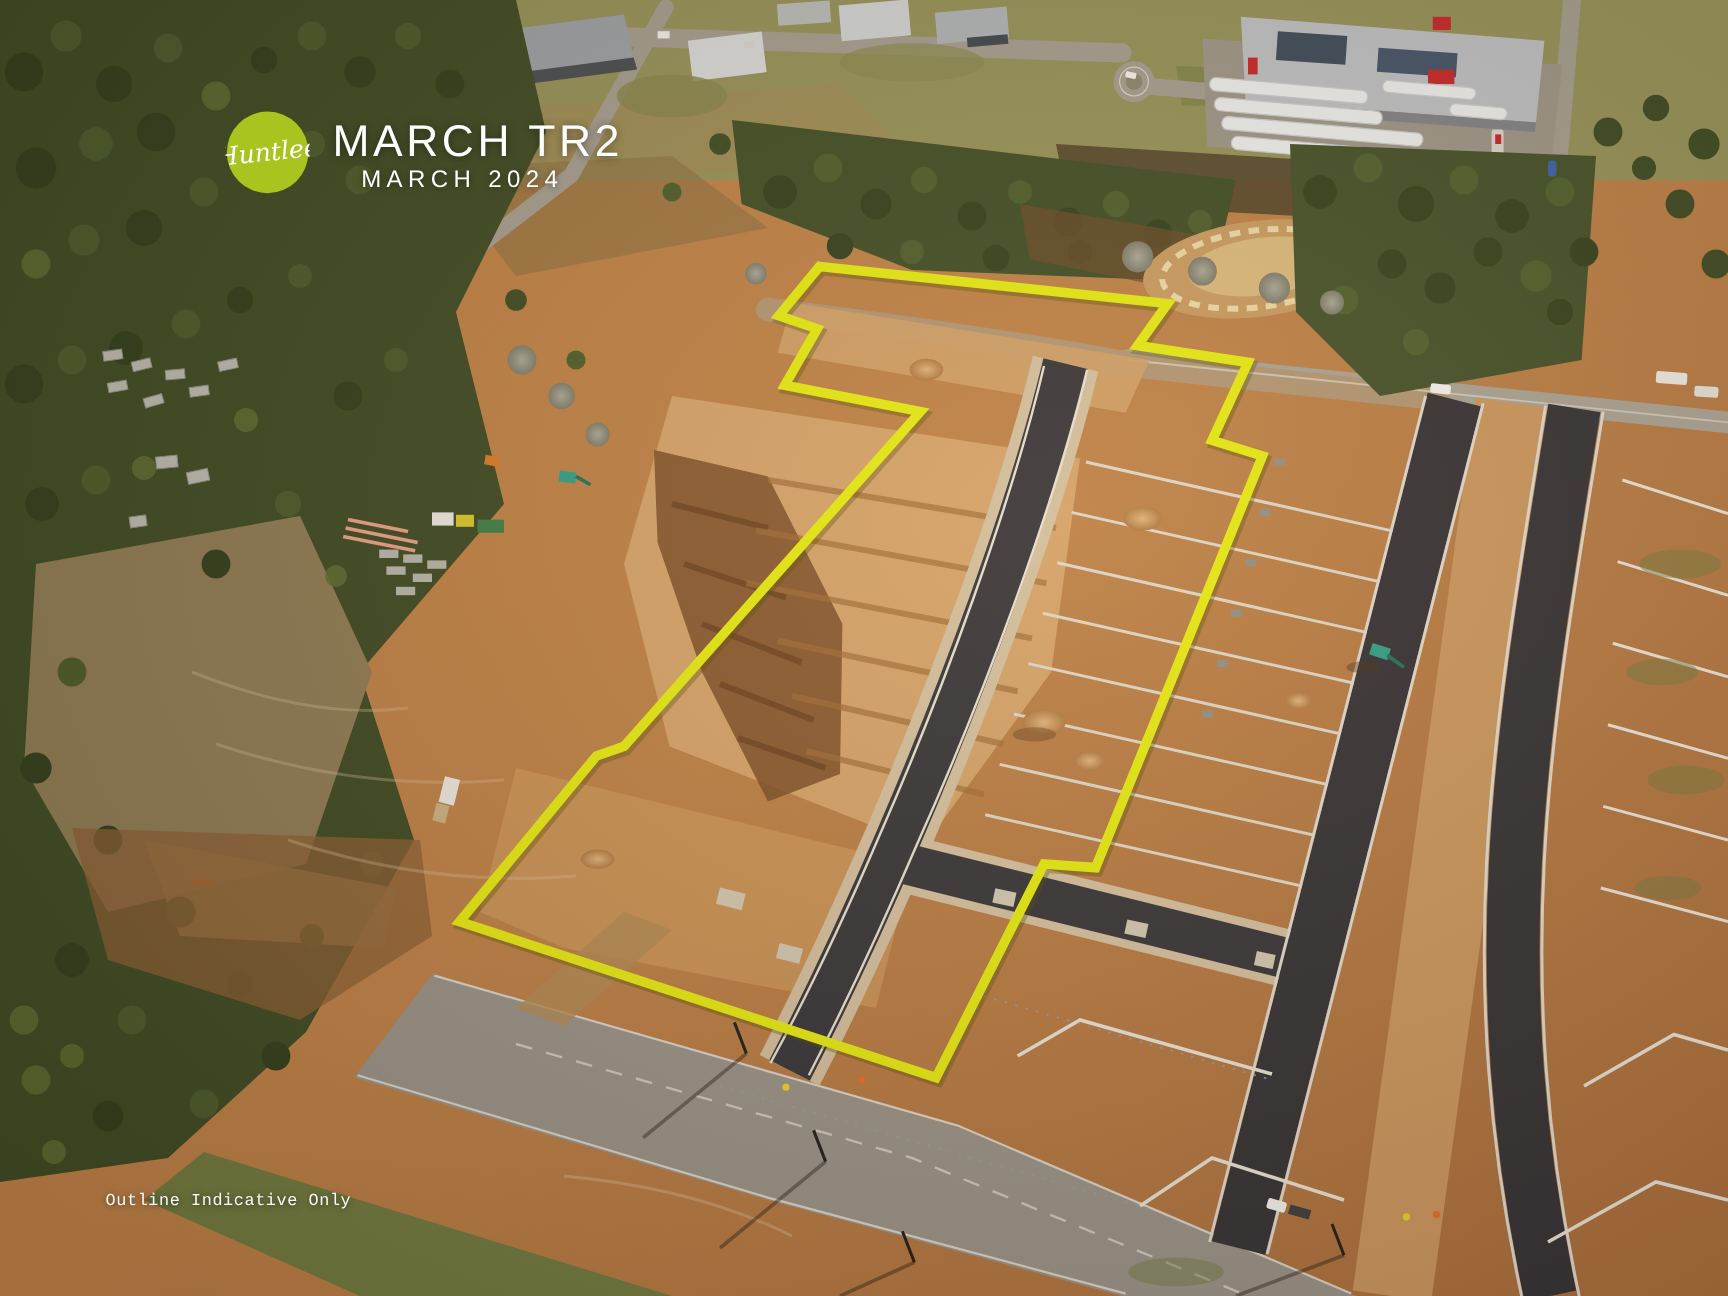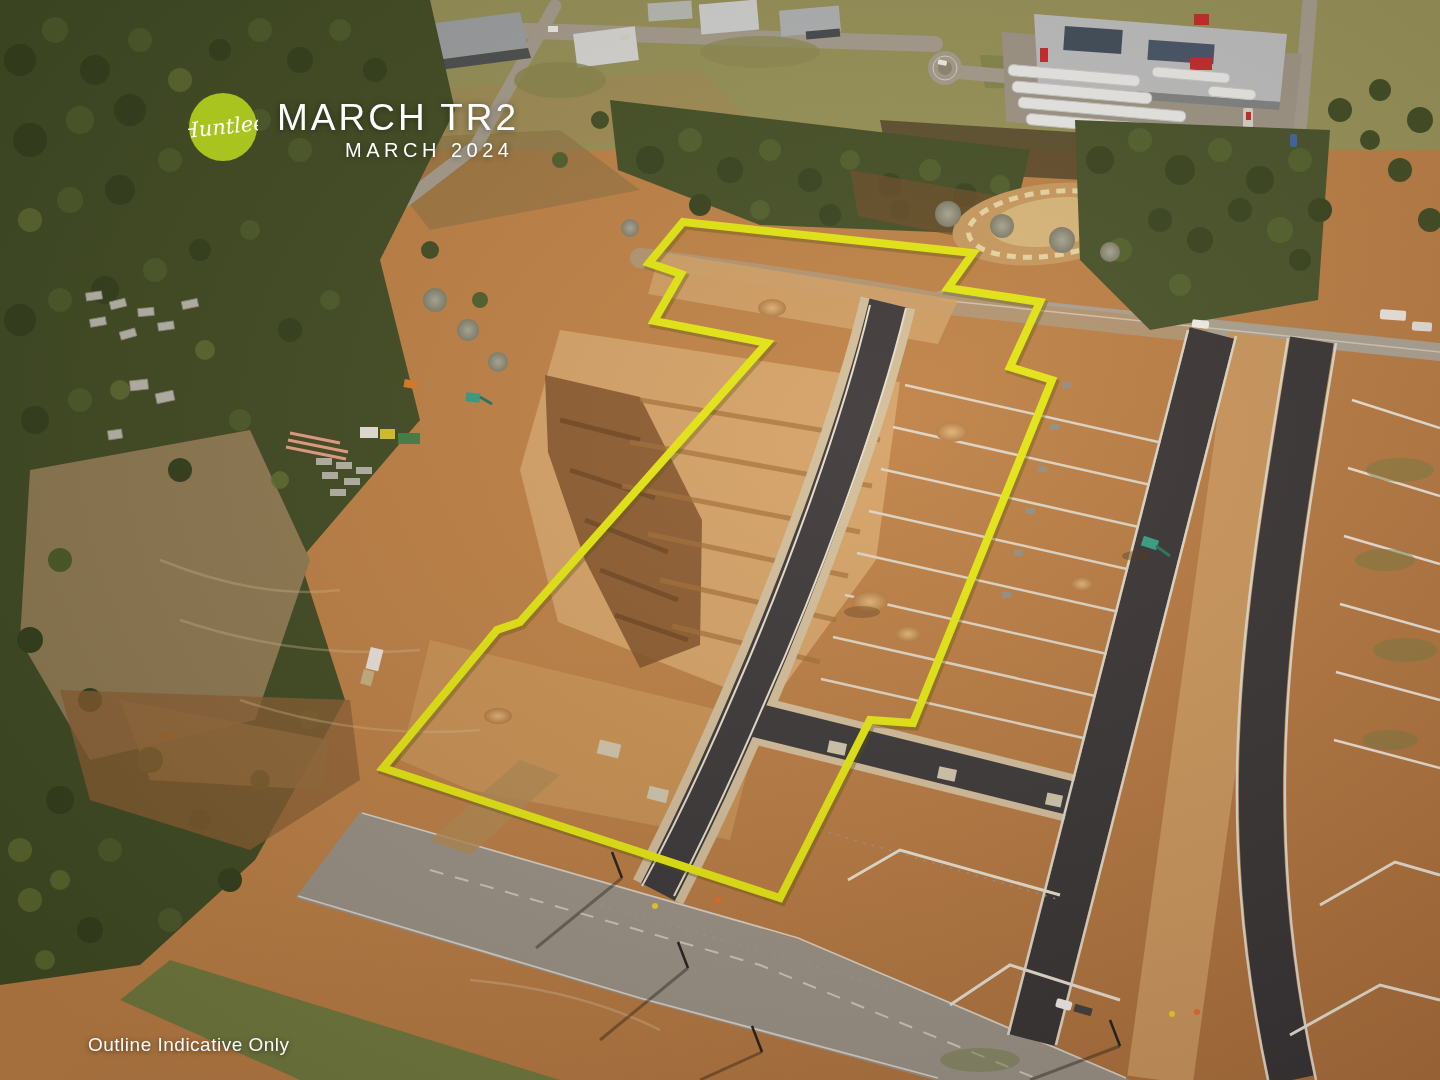--- a/index.html
+++ b/index.html
@@ -6,25 +6,25 @@
   .stage{position:relative;width:1440px;height:1080px;overflow:hidden;
          font-family:"Liberation Sans",sans-serif;background:#b98049;}
   .stage svg.scene{position:absolute;inset:0;display:block;}
   .grade{position:absolute;inset:0;pointer-events:none;
          background:radial-gradient(ellipse at 62% 40%, rgba(255,214,150,.10), rgba(40,22,5,.16) 92%);}
   .brand-title{position:absolute;left:277px;top:97px;color:#fff;font-size:37px;
          font-weight:300;letter-spacing:3px;white-space:nowrap;
          text-shadow:0 1px 7px rgba(0,0,0,.45);}
   .brand-sub{position:absolute;left:301px;top:139px;color:#fff;font-size:20px;
          font-weight:300;letter-spacing:4.5px;white-space:nowrap;
-         text-shadow:0 1px 6px rgba(0,0,0,.45);margin-left:44px;}
+         text-shadow:0 1px 6px rgba(0,0,0,.45);}
   .logo{position:absolute;left:188px;top:92px;width:70px;height:70px;}
   .logo text{font-family:"DejaVu Serif",serif;font-style:italic;font-size:21px;fill:#fff;}
-  .disclaimer{position:absolute;left:88px;top:1034px;color:#fafafa;font-size:19px;
-         letter-spacing:.5px;text-shadow:0 1px 5px rgba(0,0,0,.55);}
+  .disclaimer{position:absolute;left:88px;top:993px;color:#fafafa;font-size:14px;
+         letter-spacing:.5px;text-shadow:0 1px 5px rgba(0,0,0,.55);font-family:Liberation Mono, monospace;}
 </style>
 </head>
 <body>
 
 <div class="stage">
 <svg class="scene" viewBox="0 0 1440 1080">
   <defs>
     <radialGradient id="mound">
           <stop offset="0" stop-color="#e0b37c"></stop>
           <stop offset="1" stop-color="#b07a44"></stop>

